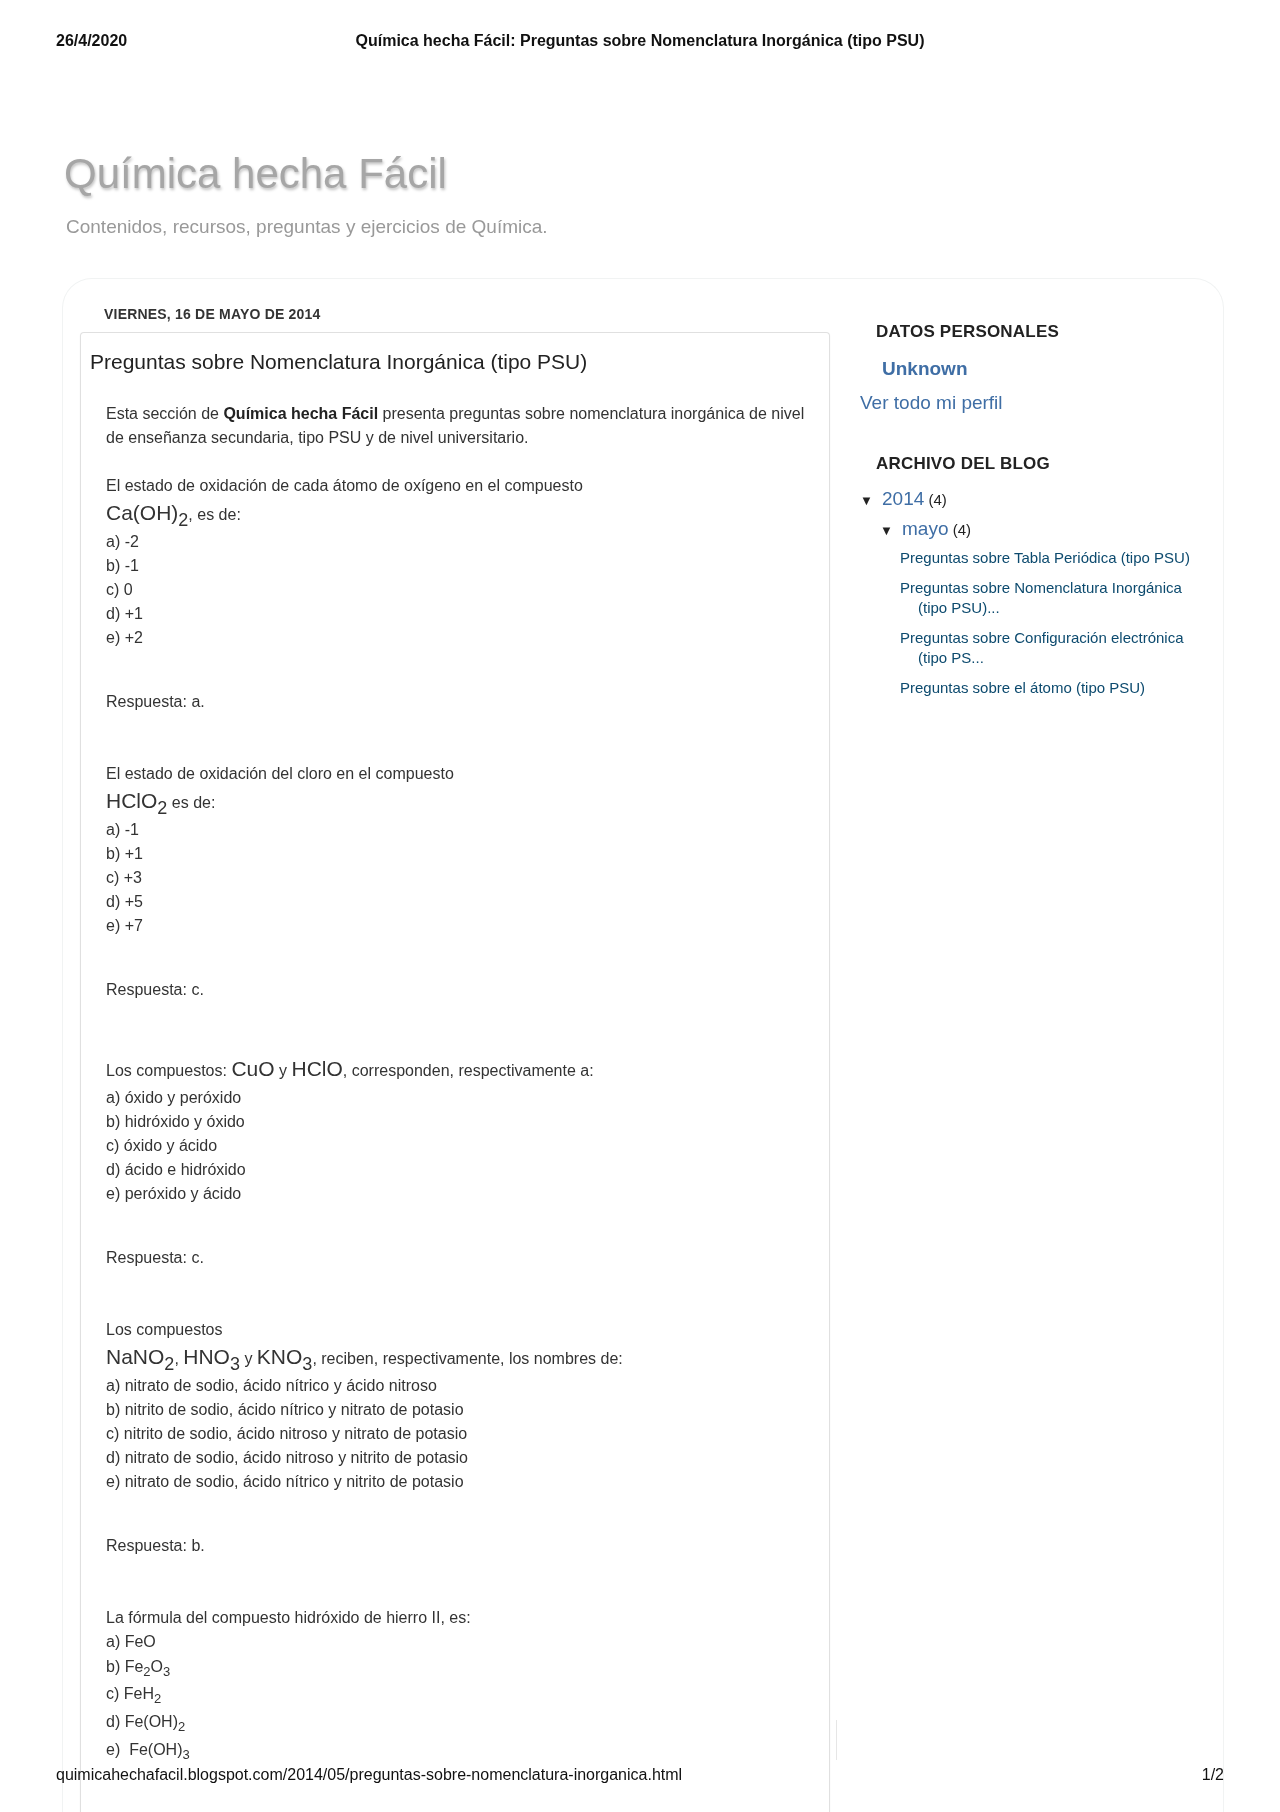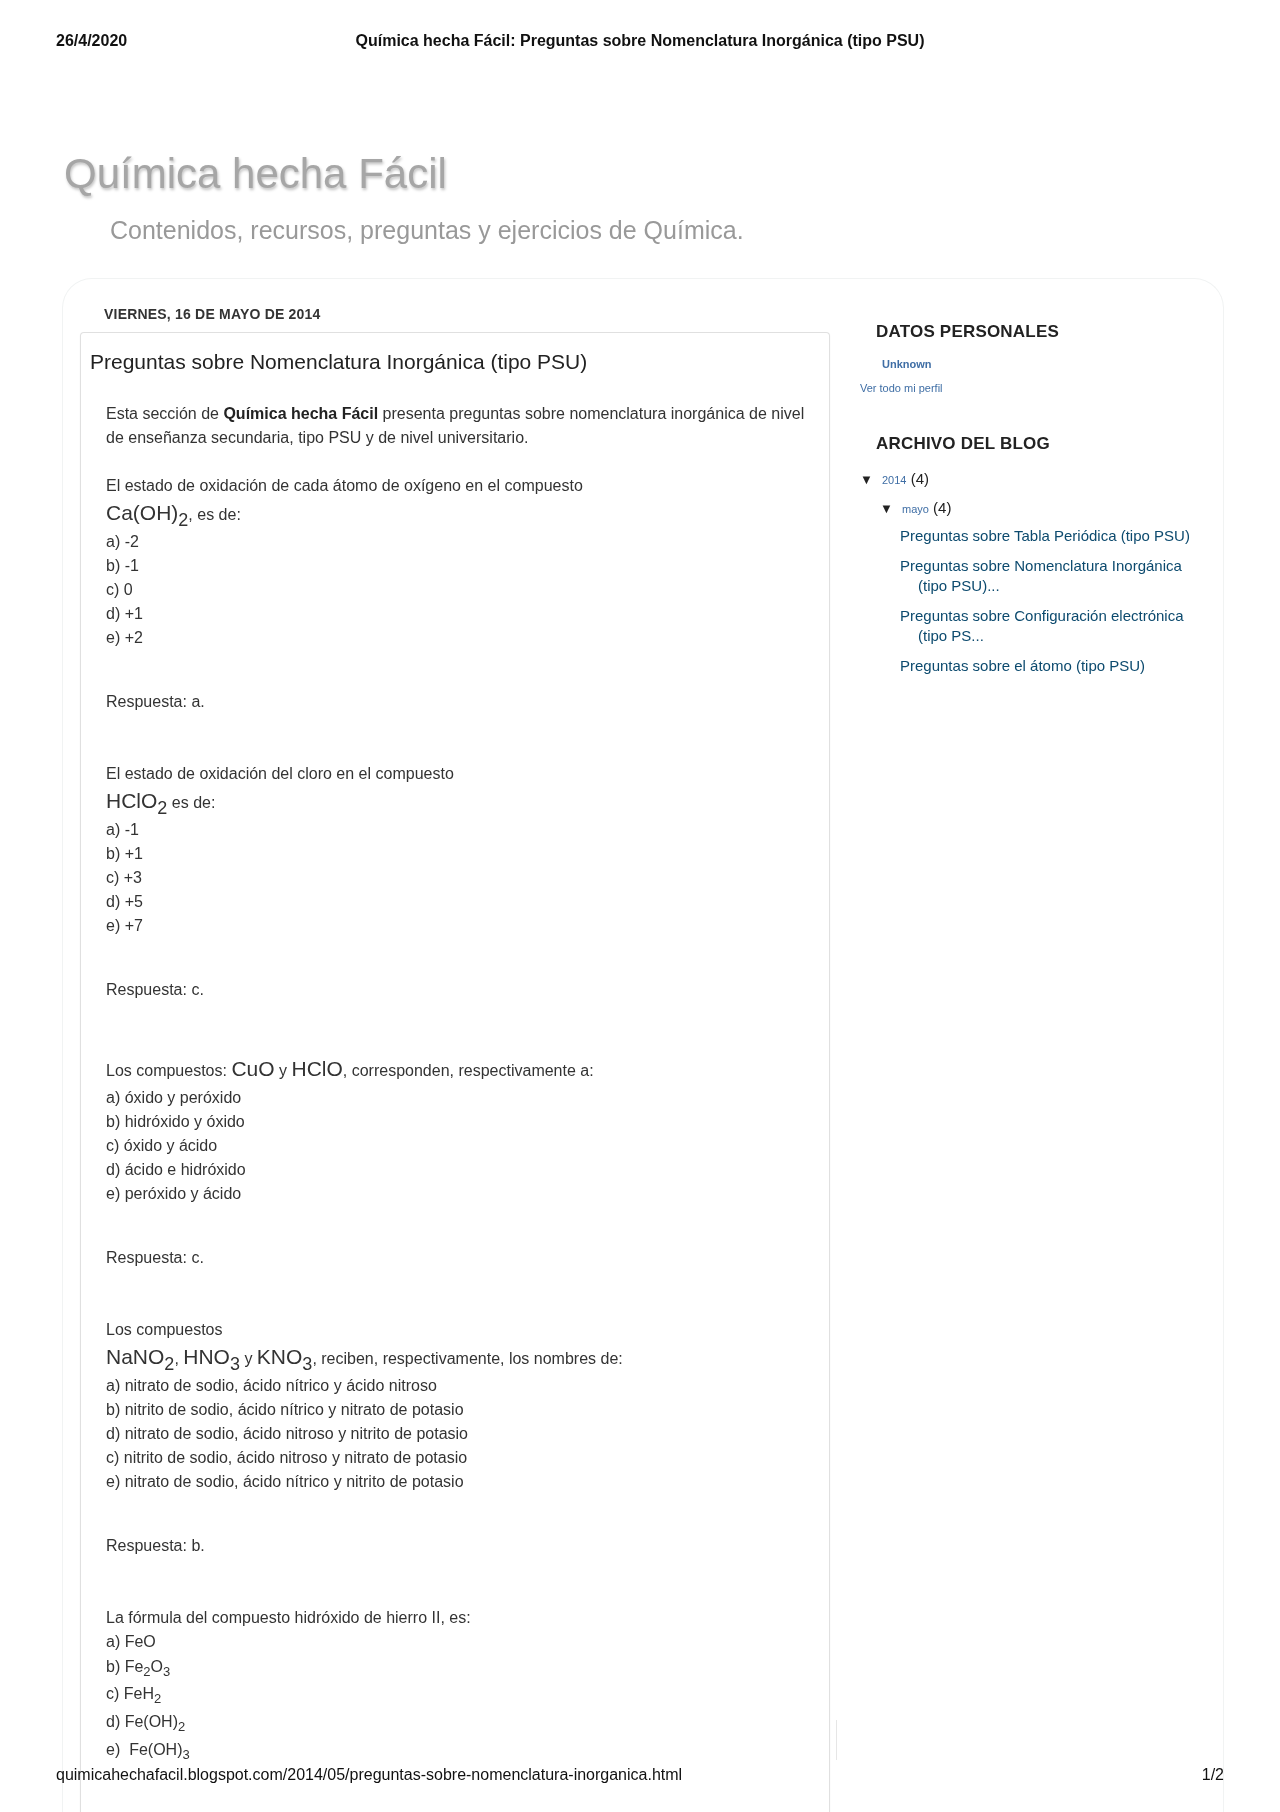--- a/index.html
+++ b/index.html
@@ -1,42 +1,42 @@
 <!DOCTYPE html>
 <html><head>
 <meta charset="utf-8">
 <style>
   html, body { margin: 0; padding: 0; background: #ffffff; }
   body { width: 1280px; height: 1812px; position: relative; overflow: hidden; font-family: "Liberation Sans", sans-serif; color: #222; }
   .print-header { position: absolute; top: 32px; left: 56px; right: 56px; height: 20px; font-size: 16px; color: #111; font-weight: bold; }
   .print-header .date { position: absolute; left: 0; top: 0; }
   .print-header .title { position: absolute; left: 0; right: 0; text-align: center; top: 0; }
   .blog-title { position: absolute; left: 64px; top: 150px; font-size: 42px; color: #a6a6a6; text-shadow: 1px 2px 3px rgba(0,0,0,0.25); margin: 0; font-weight: normal; }
-  .blog-desc { position: absolute; left: 66px; top: 216px; font-size: 25px; color: #999999; margin-left: 44px; }
+  .blog-desc { position: absolute; left: 66px; top: 216px; font-size: 19px; color: #999999; }
   .content-outer { position: absolute; left: 62px; top: 278px; width: 1160px; height: 1560px; border: 1px solid #f1f3f3; border-radius: 30px 30px 0 0; border-bottom: none; }
   .date-header { position: absolute; left: 104px; top: 306px; font-size: 14px; font-weight: bold; color: #333; letter-spacing: 0.2px; }
   .post { position: absolute; left: 80px; top: 332px; width: 748px; height: 1500px; border: 1px solid #e0e0e0; border-bottom: none; border-radius: 4px 4px 0 0; box-shadow: 0 1px 2px rgba(0,0,0,0.05); }
   .post-title { position: absolute; left: 90px; top: 350px; font-size: 21px; color: #222; margin: 0; font-weight: normal; }
   .post-body { position: absolute; left: 106px; top: 402px; width: 700px; font-size: 16px; line-height: 24px; color: #333; }
   .post-body p { margin: 0; }
   .post-body .intro b { font-weight: bold; color: #222; }
   .q { }
   .q .stem { line-height: 24px; }
   .q .formula-line { font-size: 16px; line-height: 30px; }
   .q .formula { font-size: 21px; }
   .q .formula sub { font-size: 18px; vertical-align: -6px; line-height: 0; }
   .q .opts div { line-height: 24px; }
   .q .opts sub { font-size: 13px; vertical-align: -4px; line-height: 0; }
   .q .answer { margin-top: 40px; }
   .spacer24 { height: 24px; }
   .spacer48 { height: 48px; }
   .sidebar { position: absolute; left: 860px; top: 306px; width: 340px; }
   .sb-title { font-size: 17px; font-weight: bold; color: #222; letter-spacing: 0.2px; margin: 16px; }
   .sb-profile-name { display: block; margin: 8px 0 0 22px; font-size: 15px; font-weight: bold; color: #3f6ea5; }
-  .sb-link { color: #3f6ea5; text-decoration: none; font-size: 11px; }
+  .sb-link { color: #3f6ea5; text-decoration: none; font-size: 19px; }
   .profile-all { display: block; margin-top: 12px; }
   .archive { margin-top: 40px; }
   .arch-row { font-size: 15px; color: #222; margin-top: 10px; line-height: 18px; }
   .arch-row .toggle { display: inline-block; font-size: 13px; color: #222; width: 22px; }
   .arch-row.month { margin-left: 20px; margin-top: 10px; }
   .arch-posts { margin-left: 40px; margin-top: 8px; }
   .arch-post { font-size: 15px; color: #0c4a6e; line-height: 20px; padding-left: 18px; text-indent: -18px; margin-bottom: 10px; width: 280px; }
   .print-footer { position: absolute; top: 1766px; left: 56px; right: 56px; font-size: 16px; color: #111; }
   .print-footer .url { position: absolute; left: 0; top: 0; }
   .print-footer .page { position: absolute; right: 0; top: 0; }
@@ -107,22 +107,22 @@
   </div>
 
   <div class="spacer48"></div>
 
   <div class="q">
     <div class="stem">Los compuestos</div>
     <div class="formula-line"><span class="formula"><span>NaNO</span><sub>2</sub></span><span>, </span><span class="formula"><span>HNO</span><sub>3</sub></span><span> y </span><span class="formula"><span>KNO</span><sub>3</sub></span><span>, reciben, respectivamente, los nombres de:</span></div>
     <div class="opts">
       <div>a) nitrato de sodio, ácido nítrico y ácido nitroso</div>
       <div>b) nitrito de sodio, ácido nítrico y nitrato de potasio</div>
+      <div>c) nitrito de sodio, ácido nitroso y nitrato de potasio</div>
       <div>d) nitrato de sodio, ácido nitroso y nitrito de potasio</div>
-      <div>c) nitrito de sodio, ácido nitroso y nitrato de potasio</div>
       <div>e) nitrato de sodio, ácido nítrico y nitrito de potasio</div>
     </div>
     <div class="answer">Respuesta: b.</div>
   </div>
 
   <div class="spacer48"></div>
 
   <div class="q">
     <div class="stem">La fórmula del compuesto hidróxido de hierro II, es:</div>
     <div class="opts">

